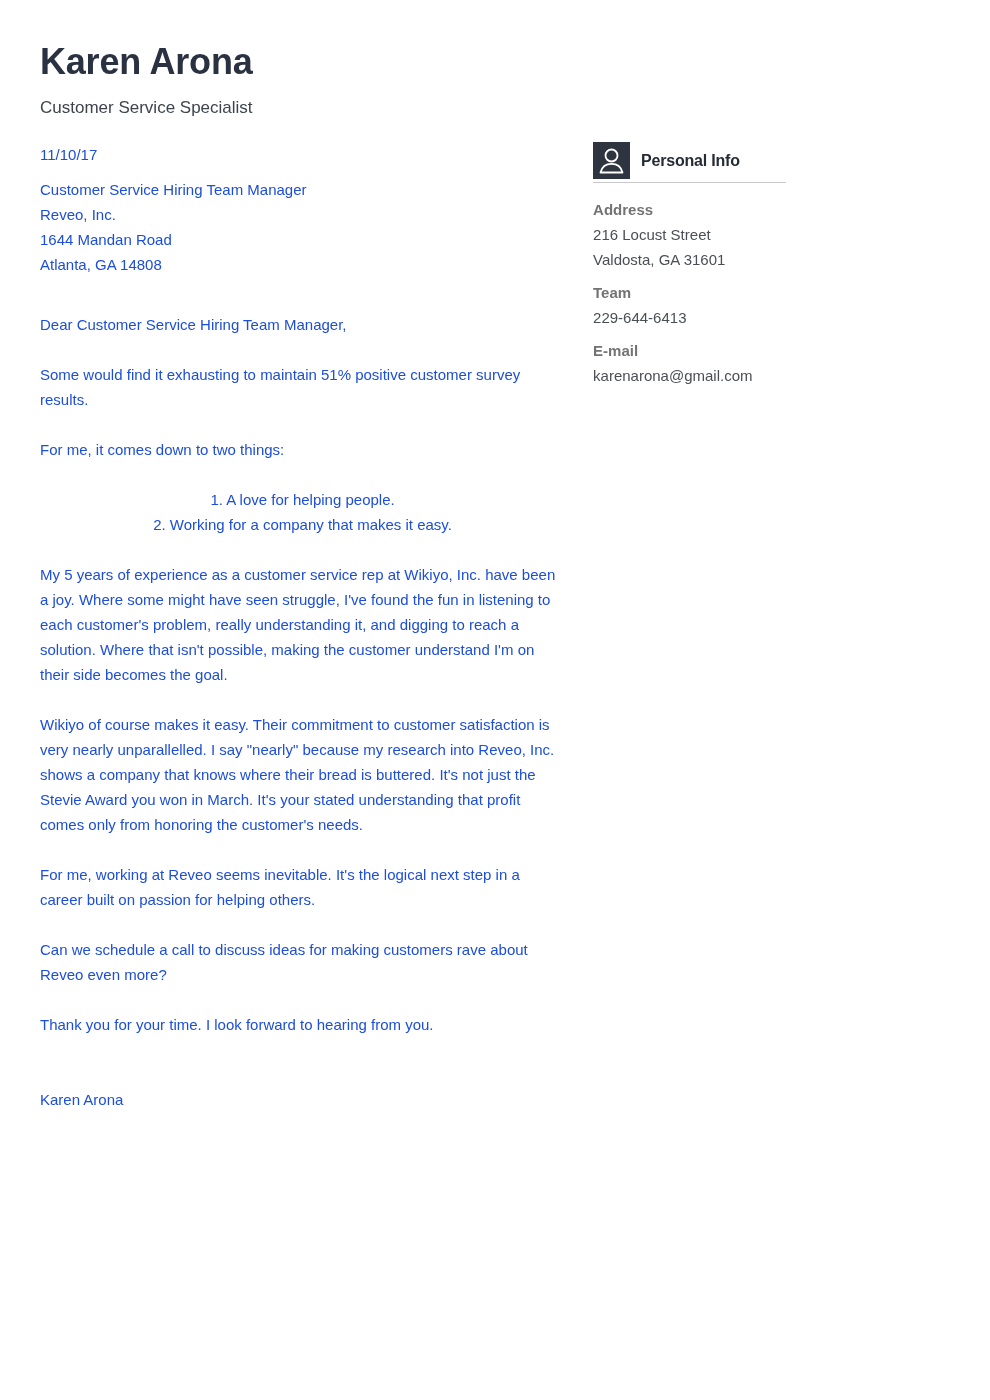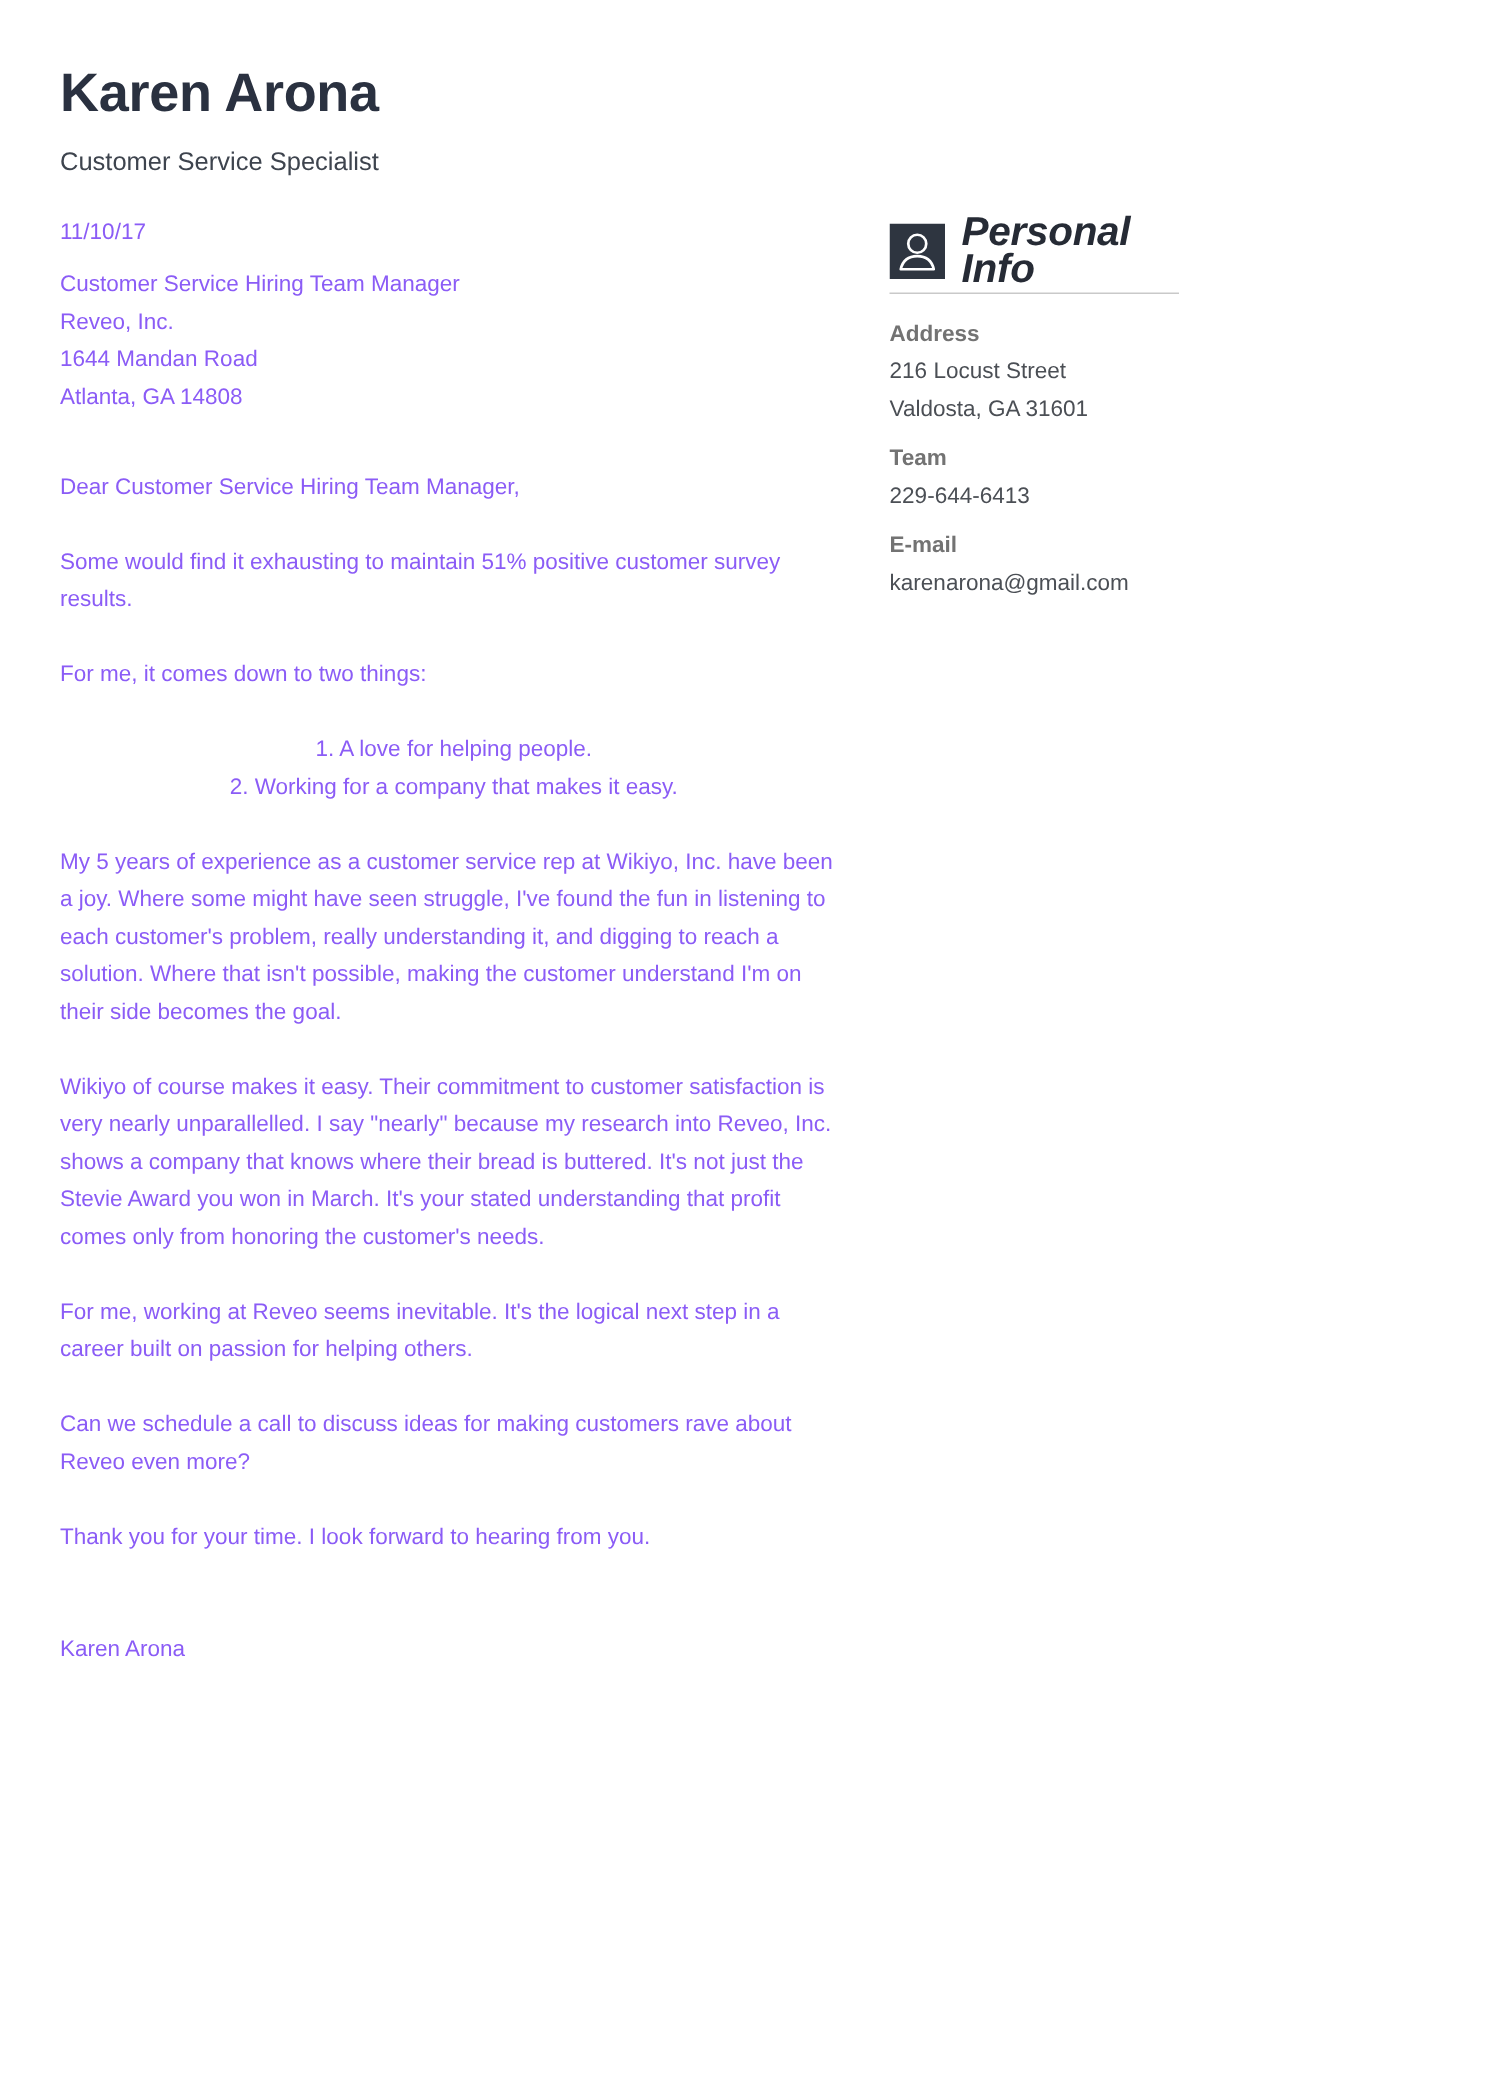--- a/index.html
+++ b/index.html
@@ -39,21 +39,21 @@
   
   .row {
     display: flex;
     margin-top: 22px;
   }
   
   .letter {
     width: 645px;
     font-size: 15px;
     line-height: 25px;
-    color: #8b5cf6;
+    color: #1d4ed8;
   }
   .letter p { margin: 0 0 25px 0; }
   .letter .date { margin: 0 0 10px 0; }
   .letter .recipient { margin: 0 0 35px 0; }
   .letter .numbered-list { margin: 0 0 25px 0; text-align: center; }
   .letter .signature { margin: 50px 0 25px 0; }
   
   .sidebar {
     width: 237px;
     margin-left: 28px;
@@ -66,25 +66,24 @@
     align-items: center;
   }
   .sb-icon {
     width: 37px;
     height: 37px;
     flex: 0 0 37px;
     display: block;
   }
   .sb-title {
     margin-left: 11px;
-    font-size: 27px;
+    font-size: 16px;
     font-weight: bold;
     color: #262b35;
     letter-spacing: -0.2px;
-    font-style: italic;
   }
   .sb-rule {
     height: 0;
     border-top: 1px solid #c9c9c9;
     margin-top: 3px;
   }
   .sb-group { margin-top: 14px; }
   .sb-group + .sb-group { margin-top: 8px; }
   .sb-label {
     font-weight: bold;

